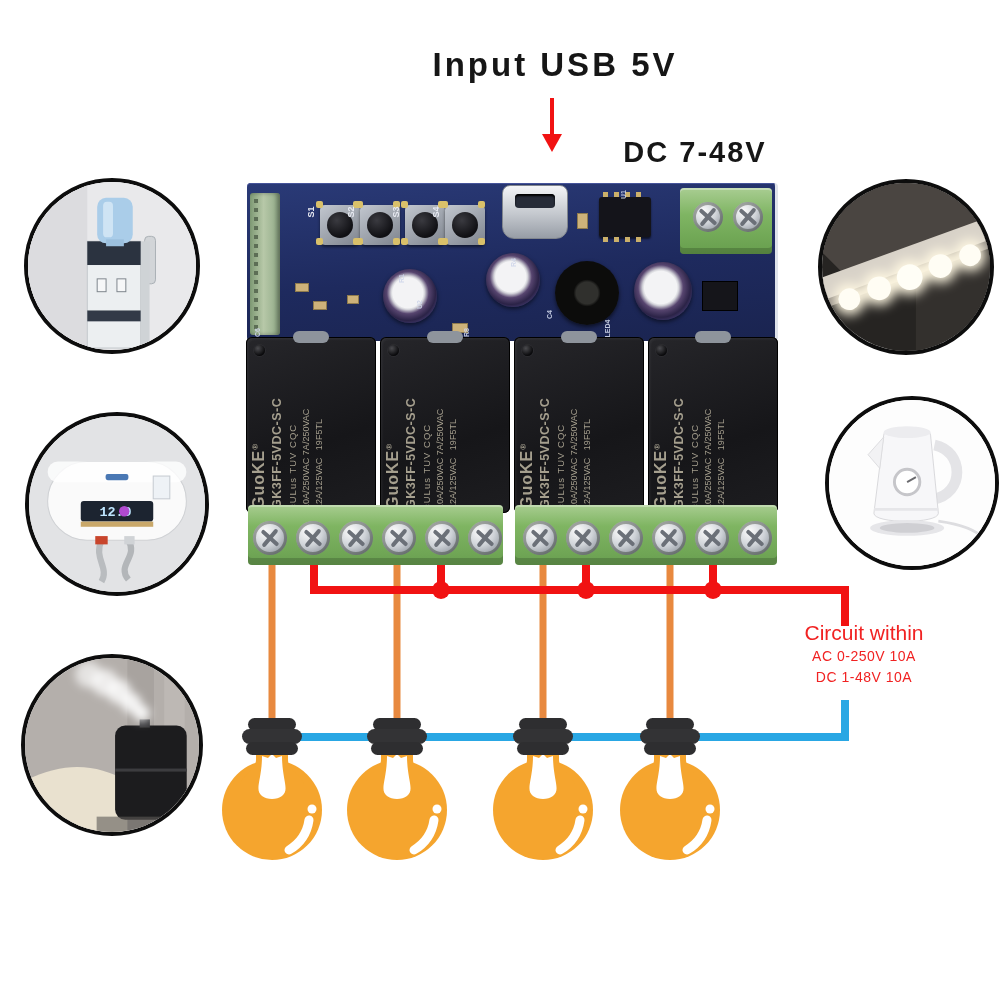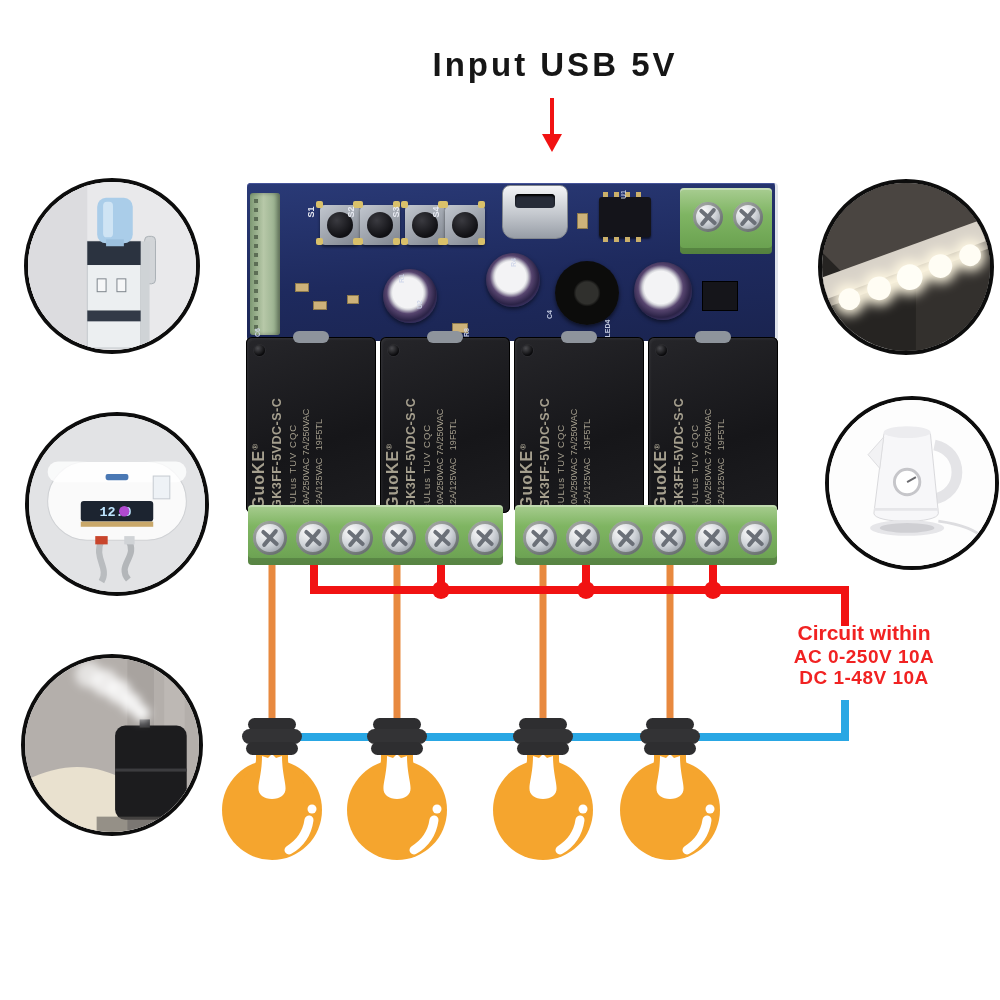--- a/index.html
+++ b/index.html
@@ -82,33 +82,34 @@
   .screw:before{transform:translate(-50%,-50%) rotate(40deg);}
   .screw:after{transform:translate(-50%,-50%) rotate(-48deg);}
   .screw.sm{width:30px;height:30px;top:14px;}
 
   
   #wires{left:0;top:0;z-index:1;}
   .bulb{z-index:3;}
 
   
   .note{left:778px;top:620px;width:172px;text-align:center;color:#f12222;z-index:2;}
-  .note-h{font-size:21px;font-weight:700;line-height:26px;}
-  .note-l{font-size:19px;font-weight:700;line-height:21px;letter-spacing:.5px;}
+  .note-h{font-size:21px;font-weight:400;line-height:26px;}
+  .note-l{font-size:14px;font-weight:400;line-height:21px;letter-spacing:.5px;}
 </style>
 </head>
 <body>
 
 <div id="stage">
 
   <div class="abs h-input">Input USB 5V</div>
   <svg class="abs" style="left:534px;top:96px;" width="36" height="58">
     <line x1="18" y1="2" x2="18" y2="40" stroke="#f11212" stroke-width="4"></line>
     <polygon points="8,38 28,38 18,56" fill="#f11212"></polygon>
   </svg>
+  <div class="abs h-dc">DC 7-48V</div>
 
   <div class="abs photo" style="left:24px;top:178px;width:168px;height:168px;">
     <svg width="168" height="168" viewBox="0 0 170 170">
       <rect width="170" height="170" fill="#e9e9eb"></rect>
       <rect x="0" y="0" width="60" height="170" fill="#dcdcdf"></rect>
       <rect x="118" y="55" width="11" height="48" rx="4" fill="#d2d5d8" stroke="#aab0b5"></rect>
       <rect x="60" y="60" width="54" height="108" fill="#eceff1" stroke="#c2c7cb"></rect>
       <rect x="114" y="60" width="9" height="108" fill="#cfd3d6"></rect>
       <rect x="60" y="60" width="54" height="24" fill="#2b3340"></rect>
       <rect x="60" y="130" width="54" height="11" fill="#323a47"></rect>

